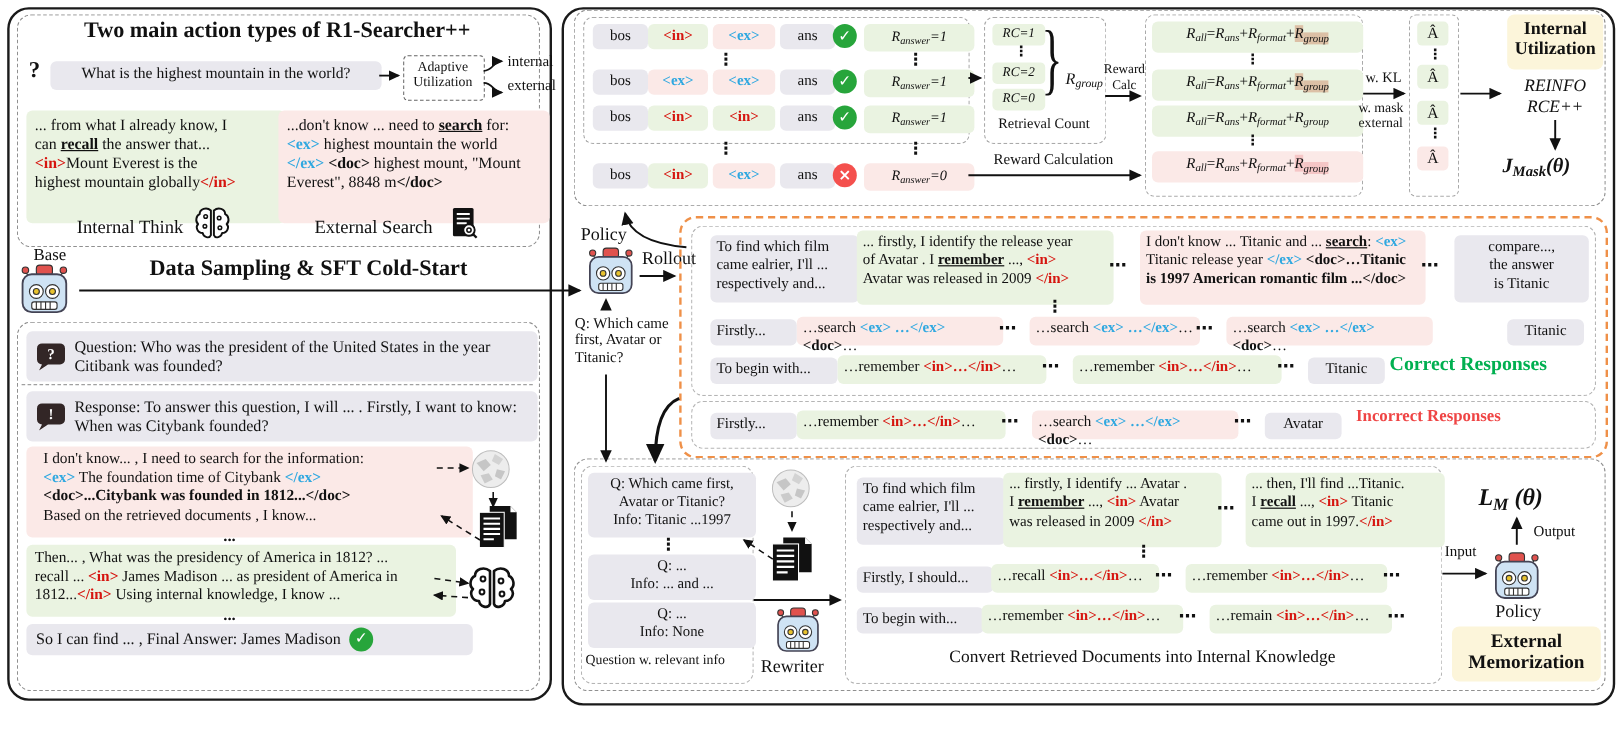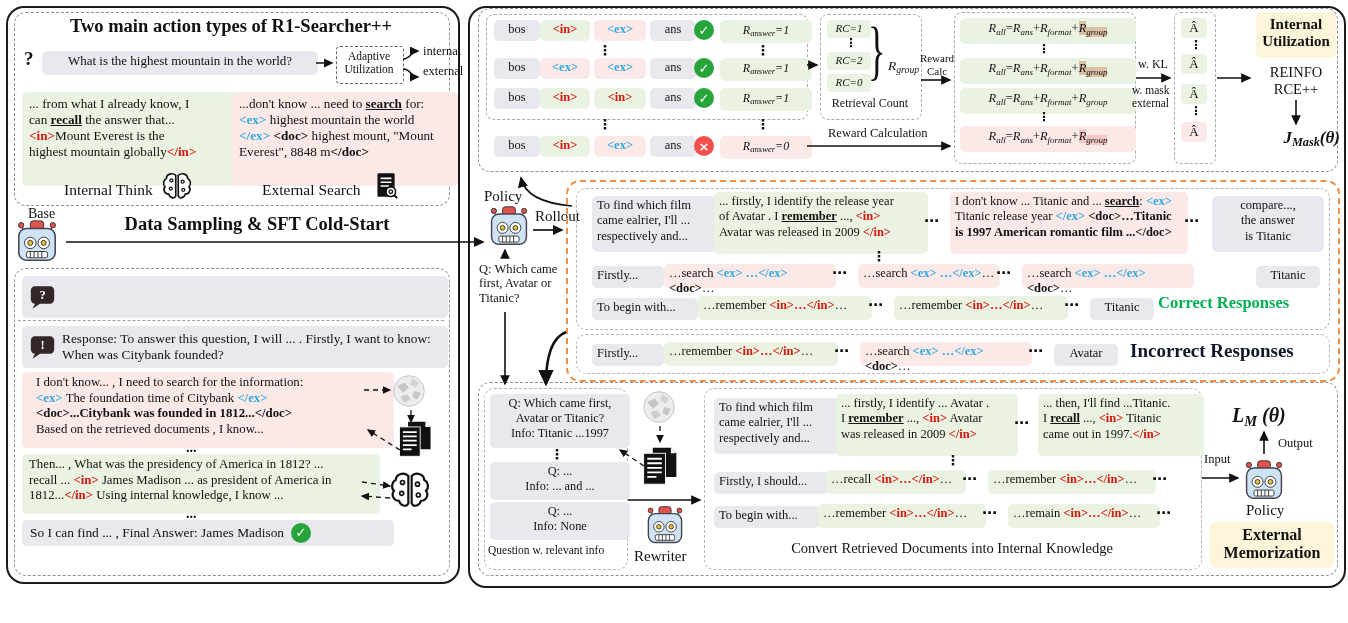--- a/index.html
+++ b/index.html
@@ -10,21 +10,21 @@
   .dash{position:absolute;border:1.5px dashed #909090;border-radius:12px}
   .odash{position:absolute;border:2px dashed #ef9048;border-radius:14px}
   .chip{position:absolute;border-radius:5px;padding:2px 5px;font-size:12.5px;line-height:1.22;white-space:pre-line}
   .gray{background:#e9e8ee}
   .green{background:#eaf3e1}
   .pink{background:#fbe9e7}
   .ycard{position:absolute;background:#fcf5da;border-radius:6px}
   .lbl{position:absolute;white-space:pre-line;line-height:1.15}
   .ttl{position:absolute;font-weight:bold;text-align:center}
   .ctr{text-align:center}
-  .it{}
+  .it{font-style:italic}
   .bold{font-weight:bold}
   .sg-bu{font-weight:bold;text-decoration:underline}
   .sg-b{font-weight:bold}
   .sg-in{color:#d6150f;font-weight:bold}
   .sg-ex{color:#2fa8e0;font-weight:bold}
   .sg-v{font-style:italic}
   .sg-sub{font-style:italic;font-size:0.72em;vertical-align:-0.28em}
   .sg-hlt{background:#dcc0a6}
   .sg-hlp{background:#f5c6c6}
   .tagchip{font-weight:bold;text-align:center;padding:2px 3px}
@@ -113,20 +113,21 @@
   <div class="ttl" style="left:92px;top:214px;width:330px;font-size:18.5px">Data Sampling &amp; SFT Cold-Start</div>
 
   <div class="dash" style="left:14px;top:268px;width:434px;height:306px"></div>
   <div class="chip gray flexchip" style="left:22px;top:276px;width:410px;height:38px;font-size:13.4px;padding:2px 8px">
     <span>
       <svg class="icon" viewBox="0 0 30 28" width="25" height="24">
         <path d="M6,1 h18 a5,5 0 0 1 5,5 v11 a5,5 0 0 1 -5,5 h-12 l-9,6 l3,-6 a5,5 0 0 1 -5,-5 v-11 a5,5 0 0 1 5,-5 z" fill="#322626"></path>
         <text x="15" y="17" fill="#fff" font-size="15" font-weight="bold" text-anchor="middle" font-family="Liberation Serif,serif">?</text>
       </svg>
     </span>
+    <span style="white-space:normal">Question: Who was the president of the United States in the year Citibank was founded?</span>
   </div>
   <div style="position:absolute;left:18px;top:320px;width:426px;border-top:1.5px dashed #a0a0a0"></div>
   <div class="chip gray flexchip" style="left:22px;top:326px;width:410px;height:38px;font-size:13.4px;padding:2px 8px">
     <span>
       <svg class="icon" viewBox="0 0 30 28" width="25" height="24">
         <path d="M6,1 h18 a5,5 0 0 1 5,5 v11 a5,5 0 0 1 -5,5 h-12 l-9,6 l3,-6 a5,5 0 0 1 -5,-5 v-11 a5,5 0 0 1 5,-5 z" fill="#322626"></path>
         <text x="15" y="17" fill="#fff" font-size="15" font-weight="bold" text-anchor="middle" font-family="Liberation Serif,serif">!</text>
       </svg>
     </span>
     <span style="white-space:normal">Response: To answer this question, I will ... . Firstly, I want to know: When was Citybank founded?</span>
@@ -241,21 +242,21 @@
   <div class="advchip green" style="left:1181px;top:54px;width:26px;height:18px">Â</div>
   <div class="advchip green" style="left:1181px;top:84px;width:26px;height:18px">Â</div>
   <div class="vdots" style="left:1190px;top:104px;font-size:12px">⋮</div>
   <div class="advchip pink" style="left:1181px;top:122px;width:26px;height:18px">Â</div>
 
   <div class="ycard" style="left:1256px;top:12px;width:80px;height:46px"></div>
   <div class="lbl bold ctr" style="left:1254px;top:16px;width:84px;font-size:15px;text-align:center">Internal
 Utilization</div>
   <div class="lbl it ctr" style="left:1254px;top:64px;width:84px;font-size:14.5px;text-align:center">REINFO
 RCE++</div>
-  <div class="lbl bold ctr" style="left:1252px;top:128px;width:88px;font-size:17px;text-align:right"><span class="sg-v">J</span><span class="sg-v sg-sub">Mask</span><span class="sg-v">(θ)</span></div>
+  <div class="lbl bold ctr" style="left:1252px;top:128px;width:88px;font-size:17px;text-align:left"><span class="sg-v">J</span><span class="sg-v sg-sub">Mask</span><span class="sg-v">(θ)</span></div>
 
   <div class="lbl" style="left:484px;top:188px;font-size:15px">Policy</div>
   <div class="abs" style="left:487px;top:204px">
     <svg class="icon" viewBox="0 0 48 48" width="44" height="44">
       <line x1="8" y1="9" x2="11" y2="15" stroke="#333"></line>
         <circle cx="7.5" cy="7.5" r="2.8" fill="#e0524e" stroke="#333"></circle>
       <line x1="40" y1="9" x2="37" y2="15" stroke="#333"></line>
         <circle cx="40.5" cy="7.5" r="2.8" fill="#e0524e" stroke="#333"></circle>
       <rect x="17" y="3" width="14" height="9" rx="3" fill="#e0524e" stroke="#333"></rect>
       <rect x="5" y="11" width="38" height="33" rx="8" fill="#cfe3f4" stroke="#445" stroke-width="1.6"></rect>
@@ -307,21 +308,21 @@
   <div class="chip gray ctr" style="left:1090px;top:298px;width:54px;height:18px">Titanic</div>
   <div class="lbl bold" style="left:1158px;top:294px;font-size:16.5px;color:#00b050">Correct Responses</div>
 
   <div class="dash" style="left:576px;top:334px;width:752px;height:38px;border-radius:10px;border-color:#b5b5b5"></div>
   <div class="chip gray" style="left:592px;top:344px;width:62px;height:18px">Firstly...</div>
   <div class="chip green" style="left:664px;top:342px;width:164px;height:20px"><span>…remember </span><span class="sg-in">&lt;in&gt;…&lt;/in&gt;</span><span>…</span></div>
   <div class="hdots" style="left:834px;top:342px">⋯</div>
   <div class="chip pink" style="left:860px;top:342px;width:162px;height:20px"><span>…search </span><span class="sg-ex">&lt;ex&gt; …&lt;/ex&gt;</span><span class="sg-b">&lt;doc&gt;</span><span>…</span></div>
   <div class="hdots" style="left:1028px;top:342px">⋯</div>
   <div class="chip gray ctr" style="left:1054px;top:344px;width:54px;height:18px">Avatar</div>
-  <div class="lbl bold" style="left:1130px;top:340px;font-size:19px;color:#0f172a">Incorrect Responses</div>
+  <div class="lbl bold" style="left:1130px;top:340px;font-size:14px;color:#ef4444">Incorrect Responses</div>
 
   <div class="dash" style="left:478px;top:382px;width:858px;height:192px"></div>
 
   <div class="dash" style="left:484px;top:388px;width:142px;height:180px;border-radius:10px;border-color:#b5b5b5"></div>
   <div class="chip gray ctr" style="left:490px;top: 394px;width:130px;height:50px;font-size:12.3px">Q: Which came first,
 Avatar or Titanic?
 Info: Titanic ...1997</div>
   <div class="vdots" style="left:550px;top:446px">⋮</div>
   <div class="chip gray ctr" style="left:490px;top:462px;width:130px;height:34px;font-size:12.3px">Q: ...
 Info: ... and ...</div>

